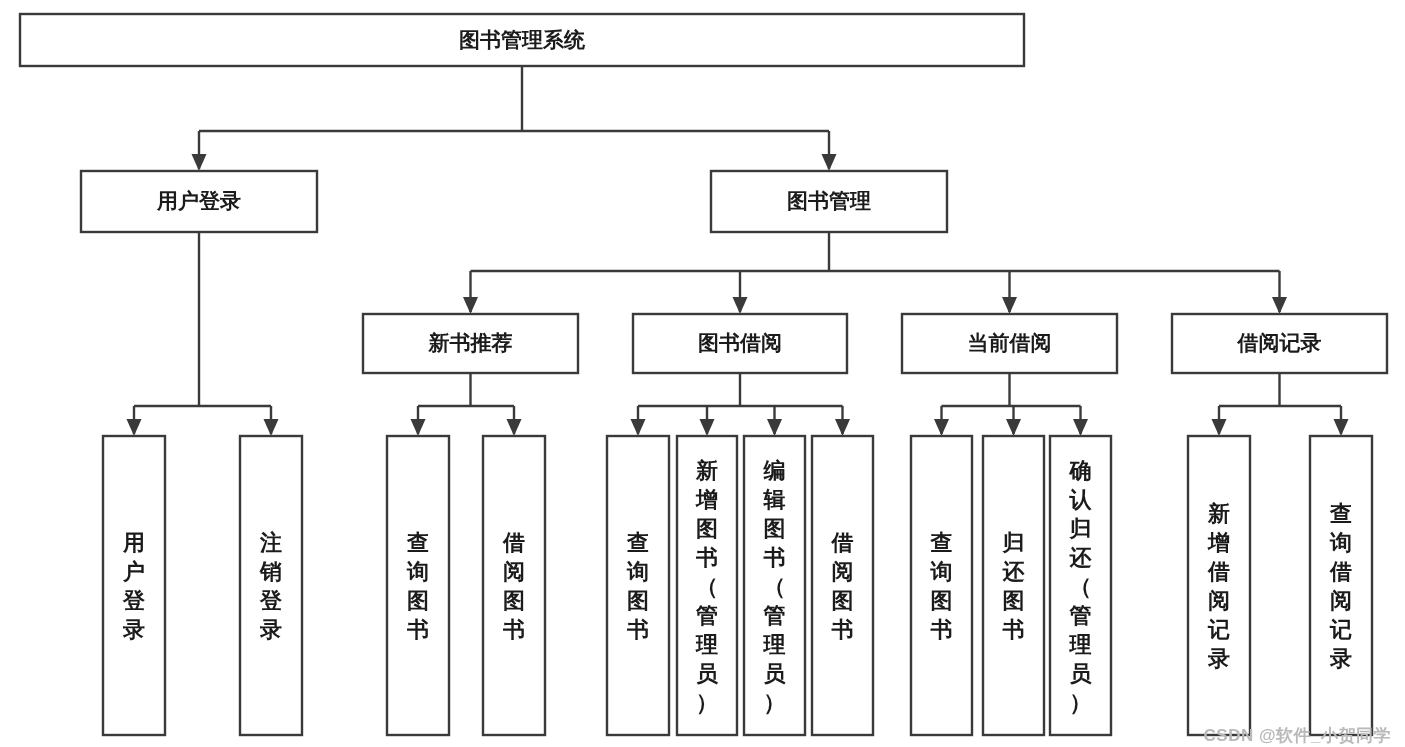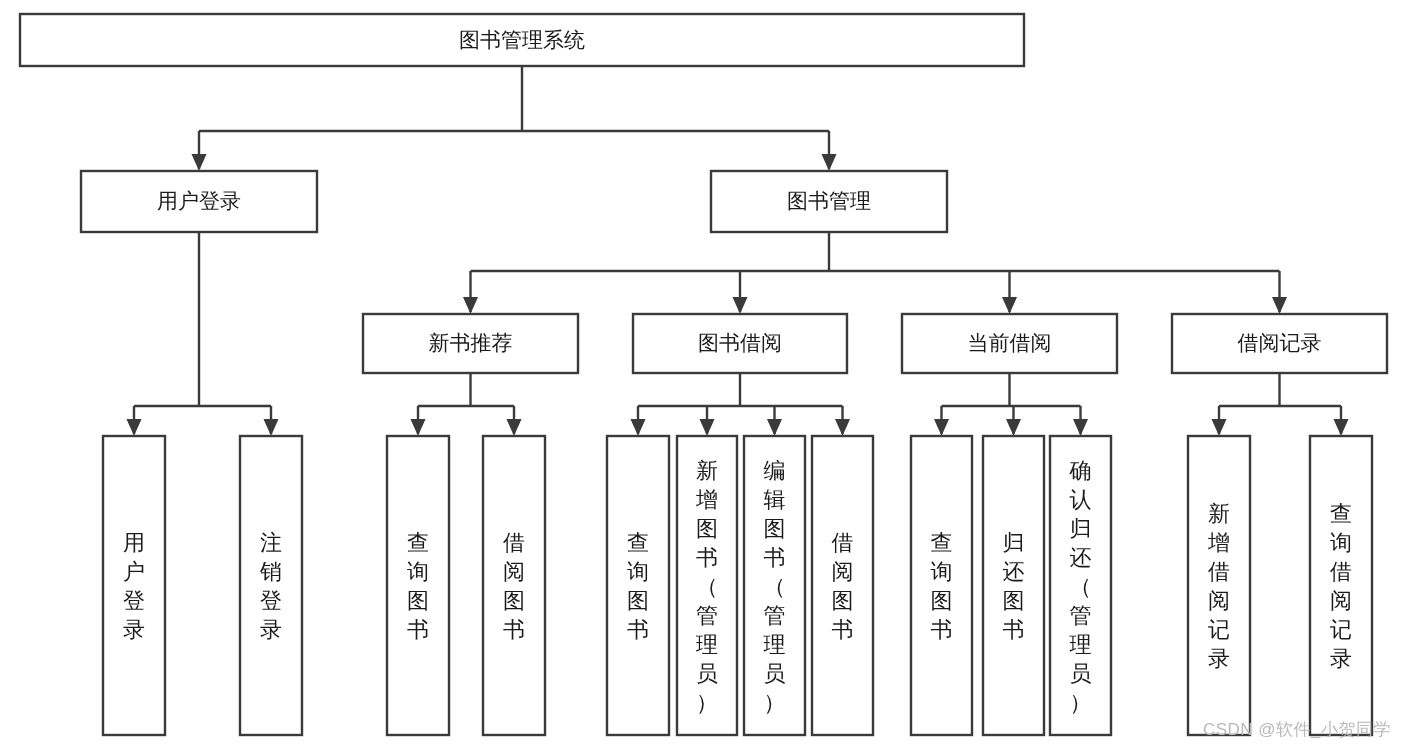--- a/index.html
+++ b/index.html
@@ -10,20 +10,21 @@
   }
   body {
     font-family: "Liberation Sans", "DejaVu Sans", sans-serif;
   }
   #diagram-root {
     position: relative;
     width: 1405px;
     height: 747px;
     background: #ffffff;
     overflow: hidden;
+    font-weight: bold;
   }
   svg.tree-canvas {
     position: absolute;
     left: 0;
     top: 0;
     width: 1405px;
     height: 747px;
     display: block;
   }
   .node-box {
@@ -50,21 +51,21 @@
   }
   .node-label-vertical {
     fill: #1b1b1b;
     font-family: "Liberation Sans", "DejaVu Sans", sans-serif;
     font-size: 22px;
     text-anchor: middle;
   }
   .watermark-text {
     position: absolute;
     right: 14px;
-    bottom: 6px;
+    bottom: 0;
     font-family: "Liberation Sans", "DejaVu Sans", sans-serif;
     font-size: 17px;
     color: #b9b9b9;
     letter-spacing: 0.5px;
     white-space: nowrap;
     pointer-events: none;
   }
 </style>
 </head>
 <body>

